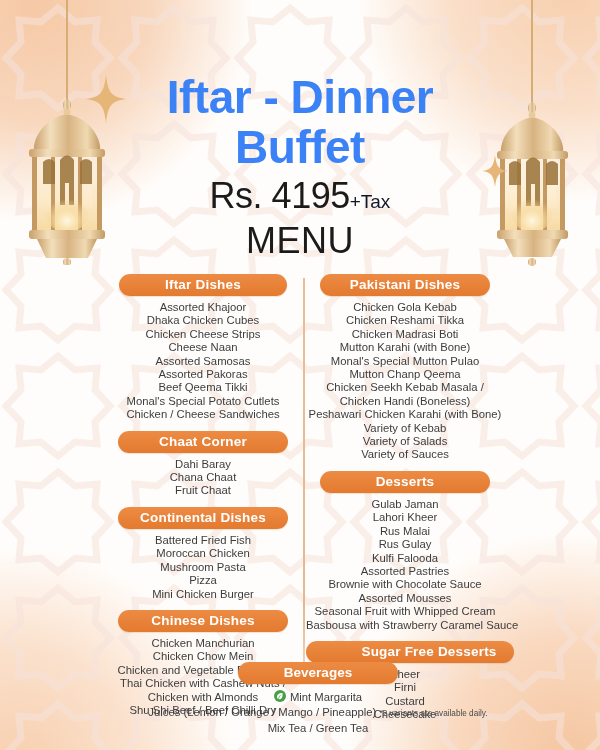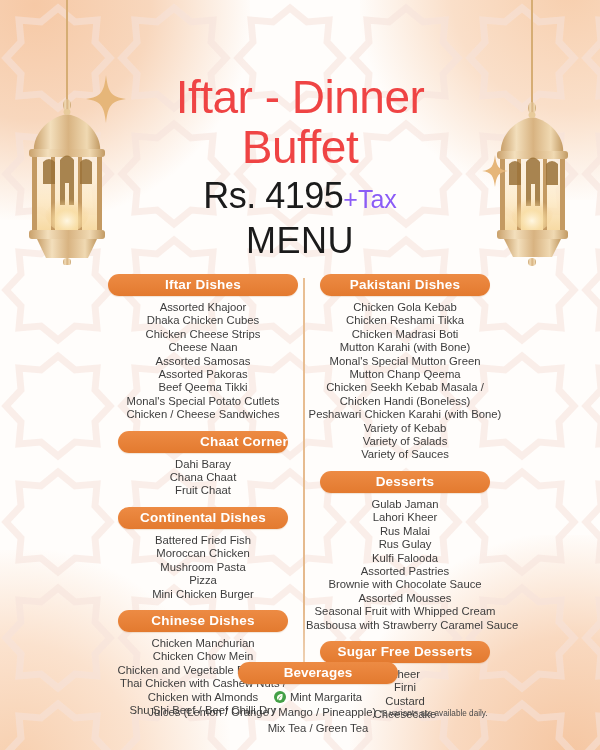--- a/index.html
+++ b/index.html
@@ -29,26 +29,26 @@
 
   
   .lantern{position:absolute;top:0;}
   .lantern.left{left:20px;}
   .lantern.right{right:14px;}
 
   
   .header{position:absolute;left:0;right:0;top:72px;text-align:center;}
   .title-l1,.title-l2{
     font-family:"Liberation Sans", sans-serif;
-    font-size:46px;line-height:50px;font-weight:400;color:#ef4444;
+    font-size:46px;line-height:50px;font-weight:700;color:#3b82f6;
     letter-spacing:-0.5px;
   }
   .price-row{margin-top:4px;line-height:40px;}
   .price{font-size:36px;color:#1b1b1b;letter-spacing:-0.5px;}
-  .tax{font-size:25px;color:#8b5cf6;}
+  .tax{font-size:19px;color:#0f172a;}
   .menu-word{font-size:36px;line-height:40px;color:#1b1b1b;letter-spacing:0.5px;margin-top:-2px;}
 
   
   .columns{position:absolute;left:0;top:274px;width:600px;}
   .col{position:absolute;top:0;}
   .col-left{left:104px;width:198px;}
   .col-right{left:306px;width:198px;}
   .divider{position:absolute;left:303px;top:278px;width:2px;height:388px;
     background:linear-gradient(180deg,#e9bf94 0%, #e5b98c 85%, #f0d3b6 100%);}
 
@@ -63,39 +63,39 @@
   }
   .section{margin-bottom:9px;}
   .section:last-child{margin-bottom:8px;}
   .items{margin:5px 0 0 0;padding:0;list-style:none;text-align:center;}
   .items li{
     font-size:11.3px;line-height:13.4px;color:#3d3d3d;
     white-space:nowrap;
   }
 
   
-  .w-iftar{width:190px;}
-  .w-chaat{width:170px;text-align:right;}
+  .w-iftar{width:168px;}
+  .w-chaat{width:170px;}
   .w-cont{width:170px;}
   .w-chin{width:170px;}
   .w-pak{width:170px;}
   .w-des{width:170px;}
-  .w-sfd{width:170px;}
+  .w-sfd{width:170px;padding-left:38px;}
 
   
   .beverages{position:absolute;left:0;right:0;top:662px;text-align:center;margin-left:36px;}
   .bev-pill{
     display:inline-block;width:160px;
     background:linear-gradient(180deg,#ed8b44 0%,#e37a2f 100%);
     color:#fff;border-radius:999px;font-size:13.5px;font-weight:bold;
     padding:3px 0 4px 0;box-shadow:0 1px 1px rgba(180,110,50,.18);
   }
   .bev-list{margin-top:6px;}
   .bev-line{font-size:11.3px;line-height:14.5px;color:#3d3d3d;}
-  .mint-row{display:flex;align-items:center;justify-content:center;gap:4px;}
+  .mint-row{display:flex;justify-content:center;gap:4px;}
   .mint-icon{width:12px;height:12px;display:inline-block;flex:0 0 auto;}
   .note{font-size:8.2px;color:#4a4a4a;}
 </style>
 </head>
 <body>
 
 <div id="poster">
 
   <div class="bg-glow glow-tl"></div>
   <div class="bg-glow glow-tr"></div>
@@ -278,21 +278,21 @@
 
     <div class="col col-right">
 
       <div class="section">
         <div class="pill w-pak">Pakistani Dishes</div>
         <ul class="items">
             <li>Chicken Gola Kebab</li>
             <li>Chicken Reshami Tikka</li>
             <li>Chicken Madrasi Boti</li>
             <li>Mutton Karahi (with Bone)</li>
-            <li>Monal's Special Mutton Green</li>
+            <li>Monal's Special Mutton Pulao</li>
             <li>Mutton Chanp Qeema</li>
             <li>Chicken Seekh Kebab Masala /</li>
             <li>Chicken Handi (Boneless)</li>
             <li>Peshawari Chicken Karahi (with Bone)</li>
             <li>Variety of Kebab</li>
             <li>Variety of Salads</li>
             <li>Variety of Sauces</li>
           </ul>
       </div>
 

